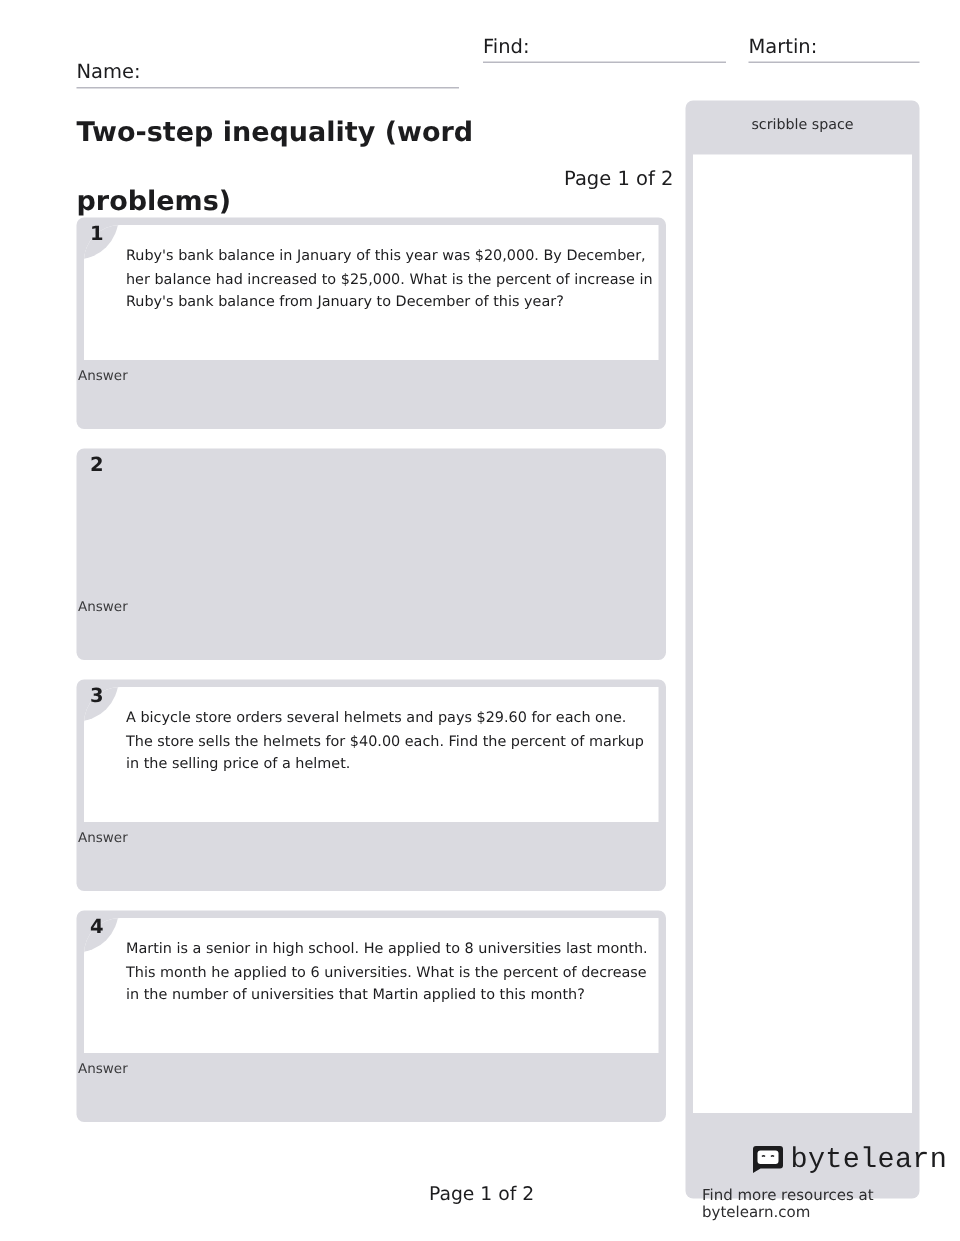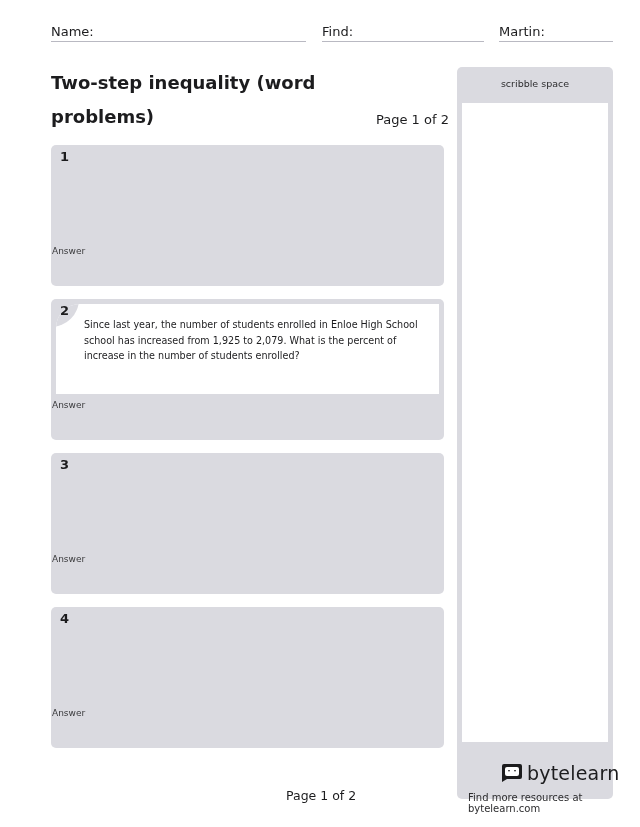--- a/index.html
+++ b/index.html
@@ -24,21 +24,21 @@
       line-height: 16px;
       color: #1c1c1e;
     }
     .title {
       position: absolute;
       left: 51px;
       top: 66px;
       width: 300px;
       font-size: 18px;
       font-weight: 600;
-      line-height: 34px;
+      line-height: 46px;
       color: #1c1c1e;
     }
     .page-top {
       position: absolute;
       left: 376px;
       top: 112px;
       font-size: 13px;
       color: #1c1c1e;
     }
     .card {
@@ -127,20 +127,21 @@
       font-size: 12.5px;
       color: #1c1c1e;
     }
     .brand {
       position: absolute;
       left: 501px;
       top: 762px;
       display: flex;
       align-items: center;
       gap: 4px;
+      font-family: Liberation Mono, monospace;
     }
     .brand-logo {
       width: 22px;
       height: 20px;
       position: relative;
     }
     .brand-name {
       font-size: 19px;
       color: #1c1c1e;
       letter-spacing: 0.2px;
@@ -151,53 +152,59 @@
       left: 432px;
       top: 792px;
       font-size: 10px;
       color: #2c2c2e;
       margin-left: 36px;
     }
   </style>
 </head>
 <body>
 
-<div class="field" style="left:51px;width:255px;">
+<div class="field" style="left:51px;width:255px;margin-top:17px;">
   <span>Name:</span>
 </div>
 <div class="field" style="left:322px;width:162px;">
   <span>Find:</span>
 </div>
 <div class="field" style="left:499px;width:114px;">
   <span>Martin:</span>
 </div>
 
 <div class="title">Two-step inequality (word problems)</div>
 <div class="page-top">Page 1 of 2</div>
 
 <div class="card" style="top:145px;">
   <div class="qnum">1</div>
+  <div class="card-inner">
+    <div class="qtext">Ruby's bank balance in January of this year was $20,000. By December, her balance had increased to $25,000. What is the percent of increase in Ruby's bank balance from January to December of this year?</div>
+  </div>
   <div class="answer">Answer</div>
 </div>
 
 <div class="card" style="top:299px;">
   <div class="qnum">2</div>
-  <div class="card-inner">
-    <div class="qtext">Since last year, the number of students enrolled in Enloe High School school has increased from 1,925 to 2,079. What is the percent of increase in the number of students enrolled?</div>
-  </div>
   <div class="answer">Answer</div>
 </div>
 
 <div class="card" style="top:453px;">
   <div class="qnum">3</div>
+  <div class="card-inner">
+    <div class="qtext">A bicycle store orders several helmets and pays $29.60 for each one. The store sells the helmets for $40.00 each. Find the percent of markup in the selling price of a helmet.</div>
+  </div>
   <div class="answer">Answer</div>
 </div>
 
 <div class="card" style="top:607px;">
   <div class="qnum">4</div>
+  <div class="card-inner">
+    <div class="qtext">Martin is a senior in high school. He applied to 8 universities last month. This month he applied to 6 universities. What is the percent of decrease in the number of universities that Martin applied to this month?</div>
+  </div>
   <div class="answer">Answer</div>
 </div>
 
 <div class="scribble">
   <div class="scribble-label">scribble space</div>
   <div class="scribble-area"></div>
 </div>
 
 <div class="page-bottom">Page 1 of 2</div>
 

